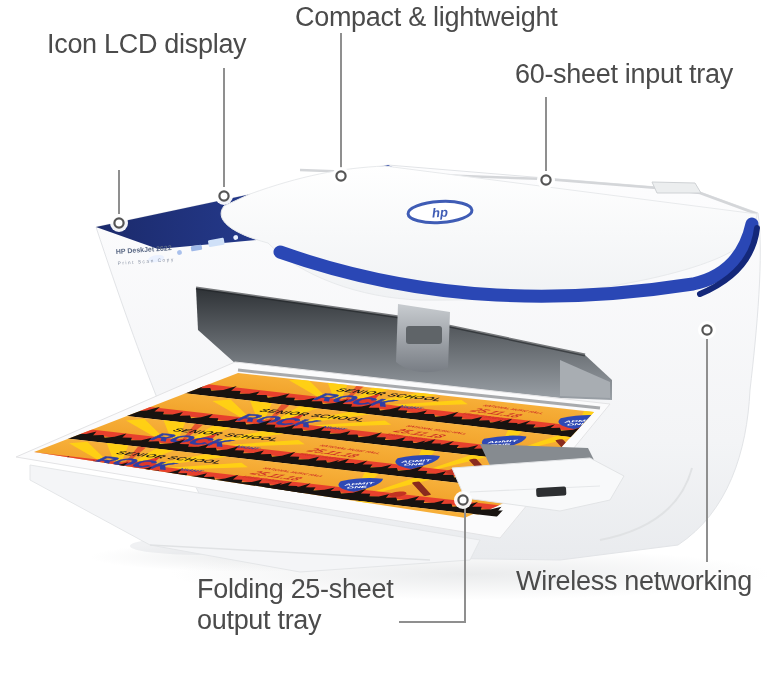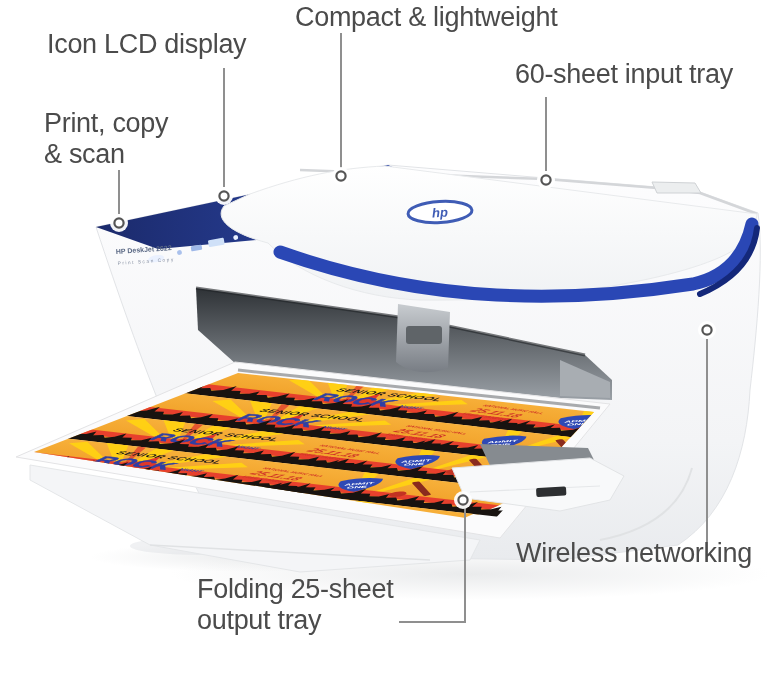--- a/index.html
+++ b/index.html
@@ -202,19 +202,17 @@
     <g>
       <circle cx="463" cy="500" r="9" fill="#ffffff" opacity=".95"></circle>
           <circle cx="463" cy="500" r="4.6" fill="#ffffff" stroke="#555555" stroke-width="2.2"></circle>
         </g>
   </g>
 </svg>
 
 <div class="label" style="left:295px;top:2px;">Compact &amp; lightweight</div>
 <div class="label" style="left:47px;top:29px;">Icon LCD display</div>
 <div class="label" style="left:515px;top:59px;">60-sheet input tray</div>
-<div class="label" style="left:44px;top:108px;">Print, copy
-&amp; scan</div>
-<div class="label" style="left:516px;top:538px;">Wireless networking</div>
+<div class="label" style="left:516px;top:566px;">Wireless networking</div>
 <div class="label" style="left:197px;top:574px;">Folding 25-sheet
 output tray</div>
 
 </div>
 
 </body></html>

